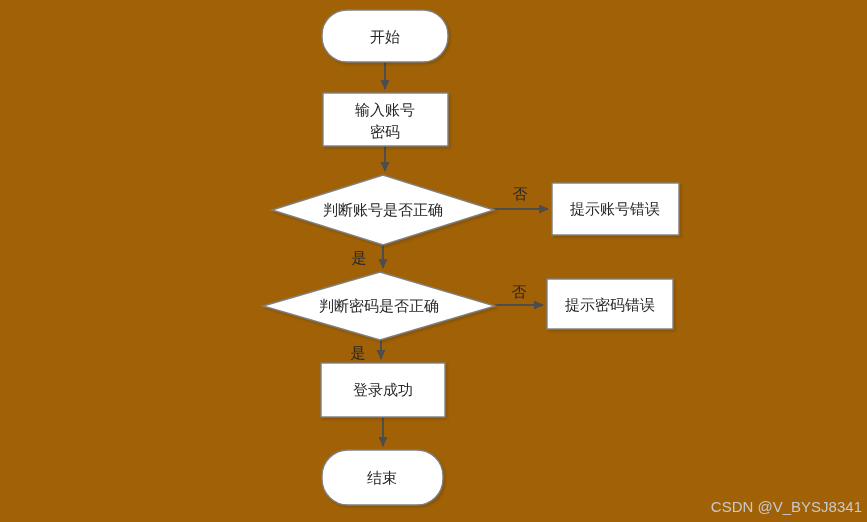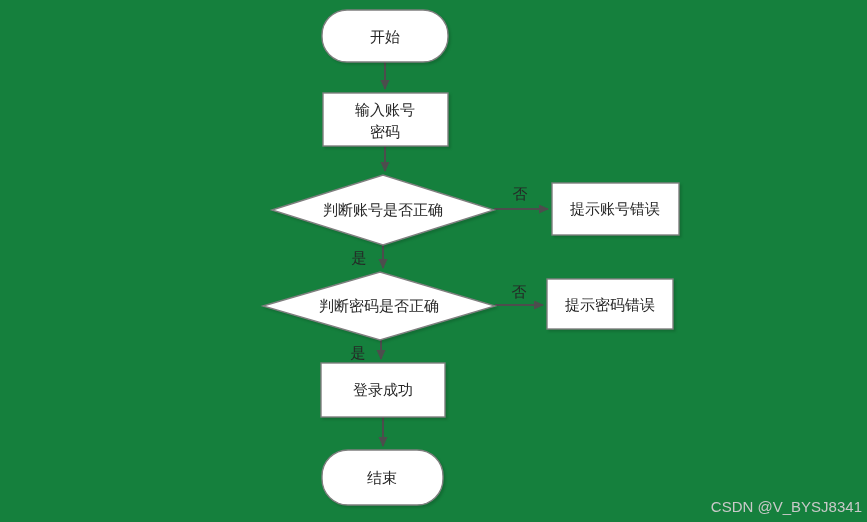--- a/index.html
+++ b/index.html
@@ -5,21 +5,21 @@
   html, body {
     margin: 0;
     padding: 0;
     background: #ffffff;
     font-family: "Liberation Sans", "DejaVu Sans", sans-serif;
   }
   .canvas {
     position: relative;
     width: 867px;
     height: 522px;
-    background: #15803d;
+    background: #a16207;
     overflow: hidden;
   }
   svg { display: block; }
   .shape {
     fill: #ffffff;
     stroke: #7f7f7f;
     stroke-width: 1.4;
     filter: drop-shadow(2px 2px 1px rgba(0,0,0,0.14));
   }
   .edge {

